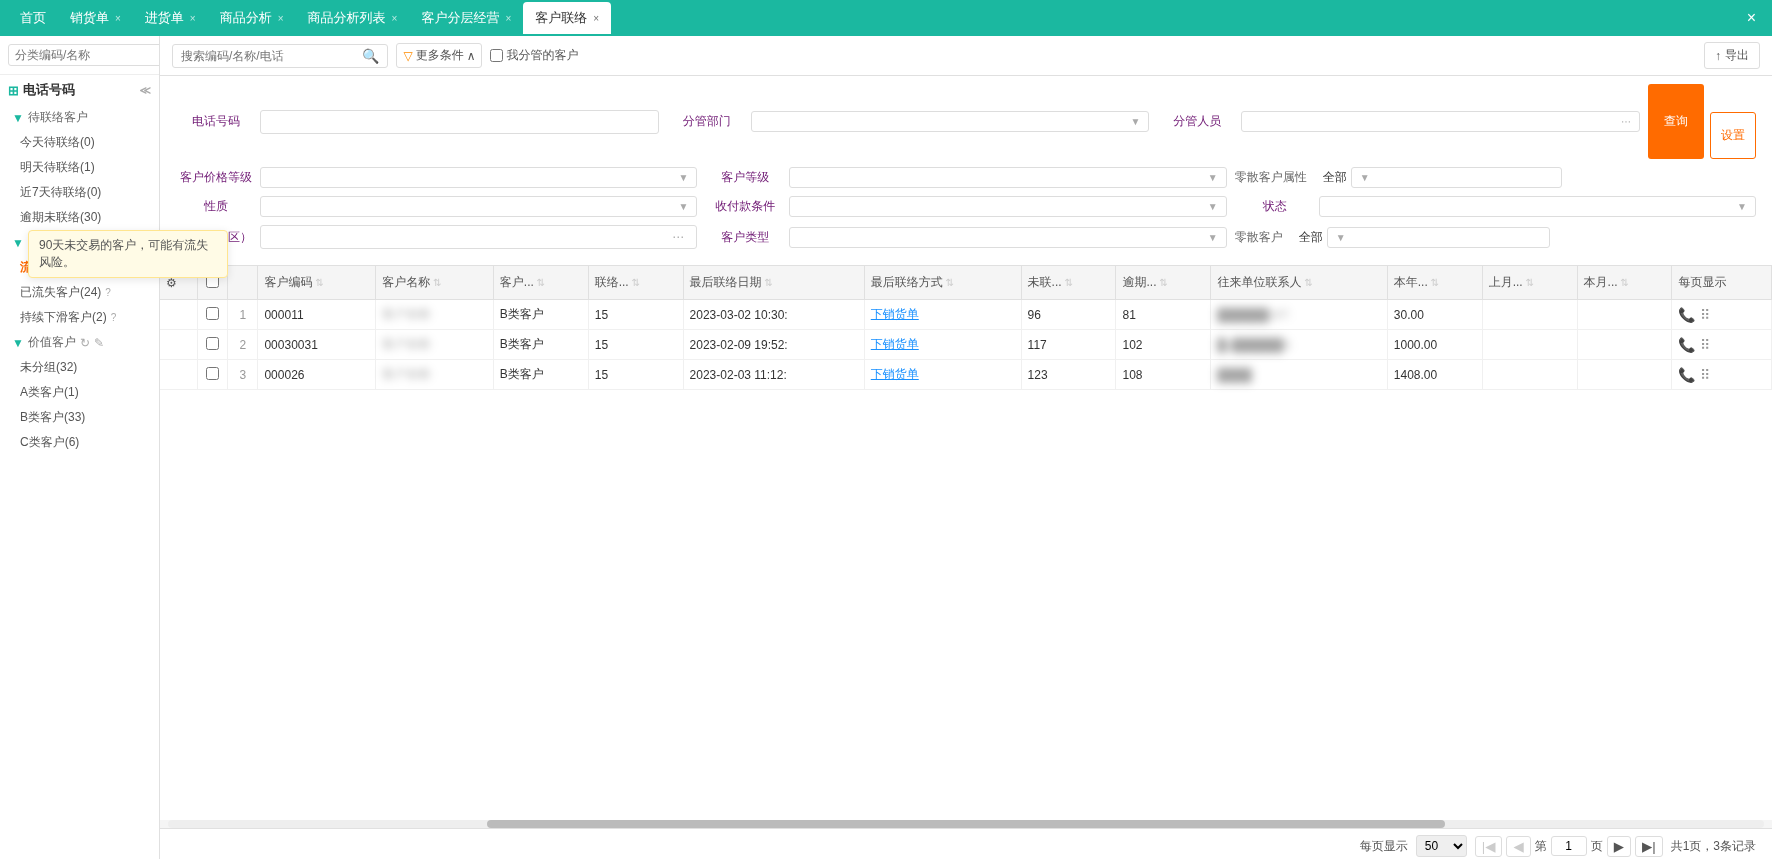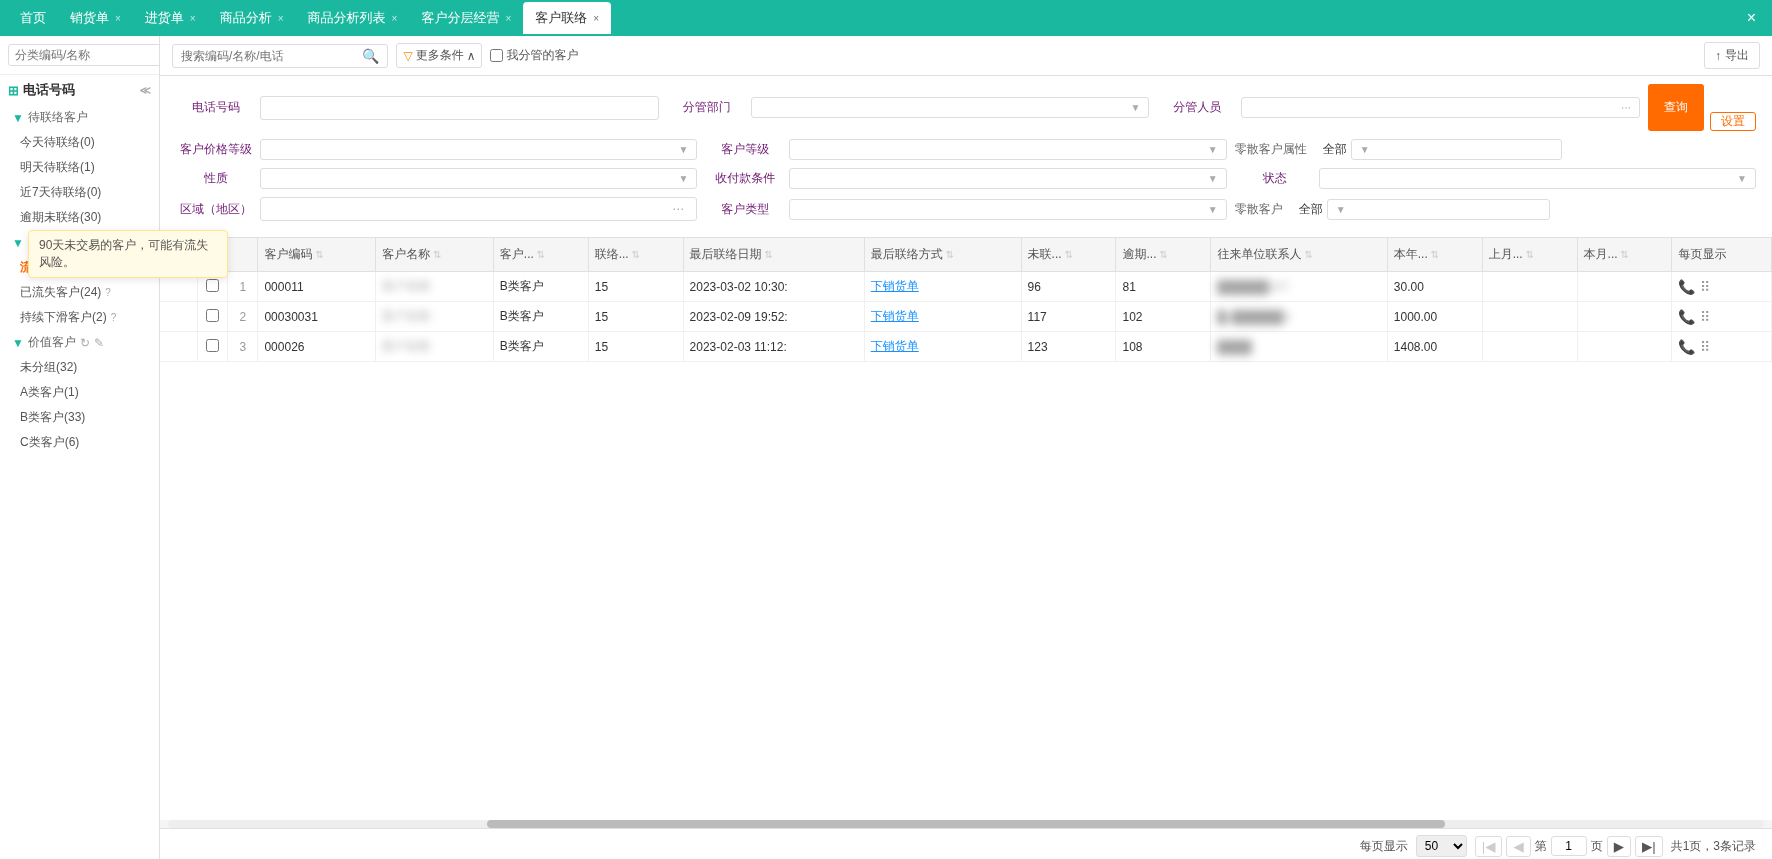--- a/index.html
+++ b/index.html
@@ -100,21 +100,21 @@
     .filter-select-arrow { color: #aaa; font-size: 10px; }
     .filter-col { flex: 1; display: flex; align-items: center; gap: 4px; }
     .filter-ellipsis { color: #aaa; cursor: pointer; padding: 0 4px; }
     .filter-actions { display: flex; gap: 6px; flex-shrink: 0; }
     .query-btn {
       background: #ff6b00; color: white; border: none; border-radius: 3px;
       padding: 5px 16px; cursor: pointer; font-size: 12px;
     }
     .settings-btn {
       background: white; color: #ff6b00; border: 1px solid #ff6b00; border-radius: 3px;
-      padding: 0 10px; cursor: pointer; font-size: 12px; margin-top: 28px;
+      padding: 14px 10px; cursor: pointer; font-size: 12px; margin-top: 28px;
     }
     .filter-inline-label { color: #666; white-space: nowrap; flex-shrink: 0; font-size: 12px; }
     .filter-inline-value { color: #333; }
 
     
     .table-container { flex: 1; overflow: auto; background: white; }
     table { width: 100%; border-collapse: collapse; font-size: 12px; }
     thead tr { background: #f5f5f5; }
     th {
       padding: 8px 6px; text-align: left; border-bottom: 1px solid #e0e0e0;

